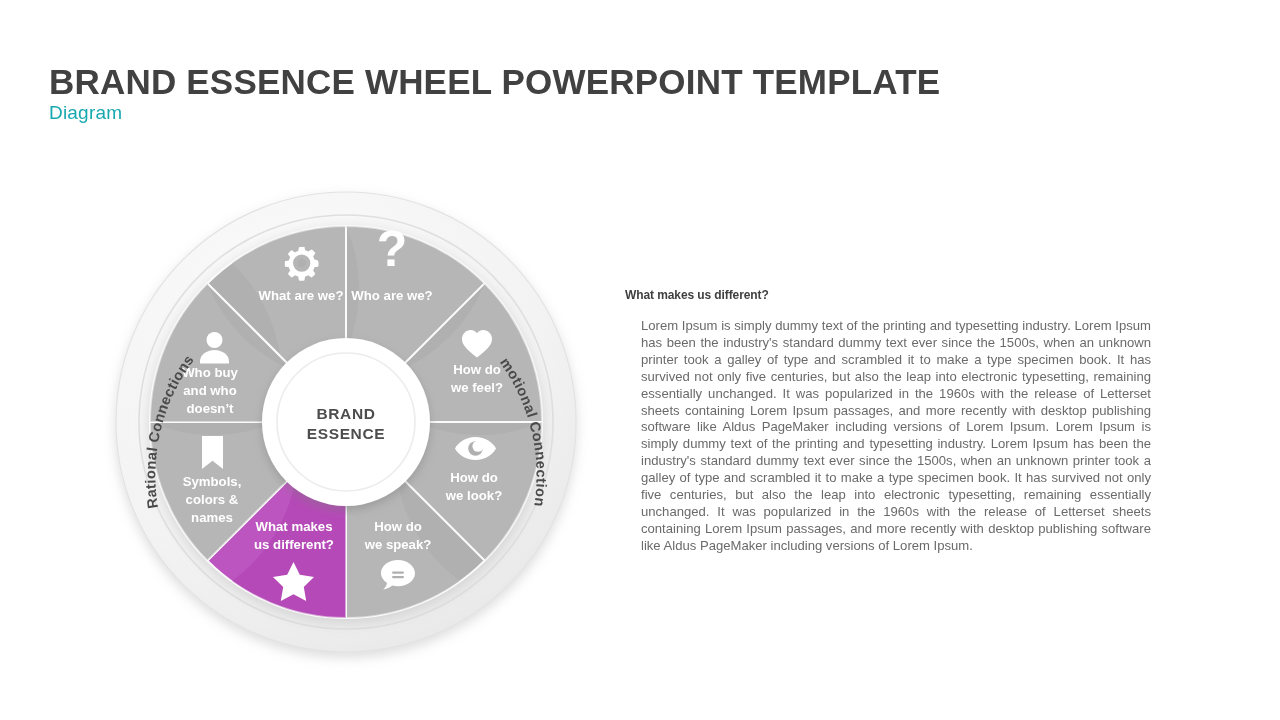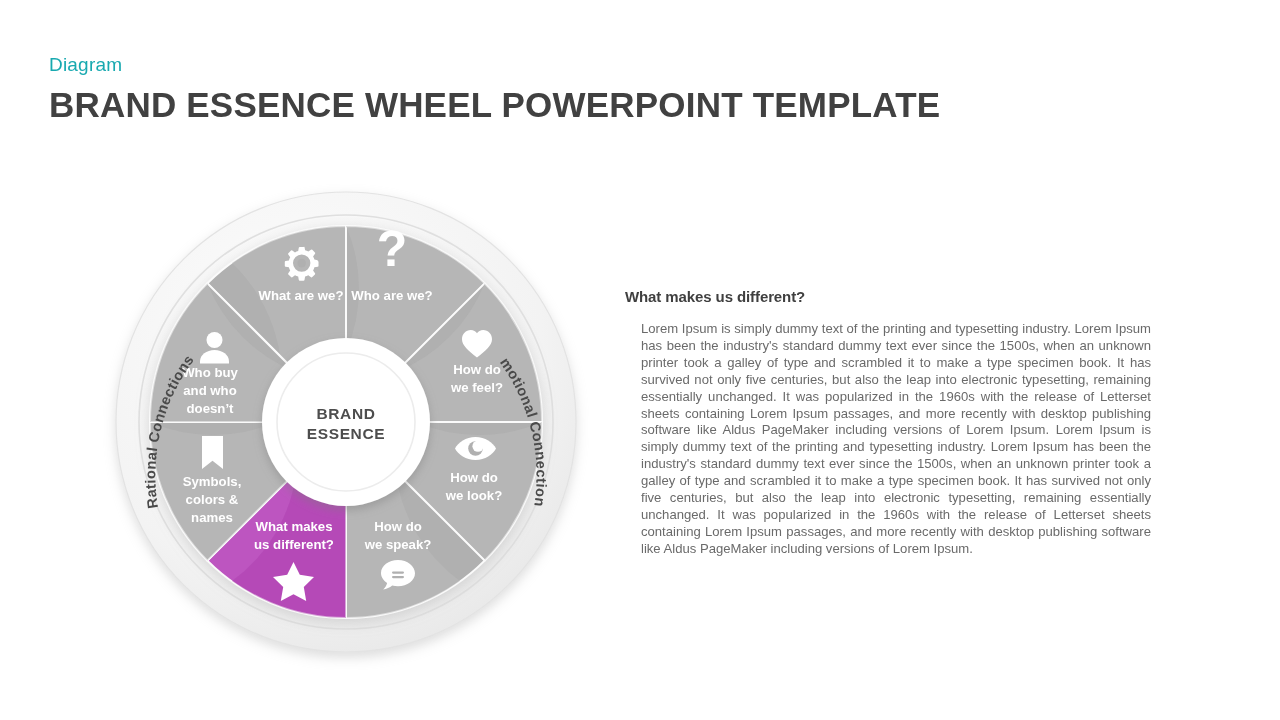--- a/index.html
+++ b/index.html
@@ -77,41 +77,41 @@
 
   
   #text-panel {
     position: absolute;
     left: 625px;
     top: 288px;
     width: 542px;
   }
   #panel-heading {
     font-family: "Liberation Sans", sans-serif;
-    font-size: 15px;
+    font-size: 12px;
     font-weight: bold;
     color: #3f3f3f;
     margin: 0 0 9px 0;
     letter-spacing: -0.1px;
   }
   #panel-body {
     font-family: "Liberation Sans", sans-serif;
     font-size: 13.1px;
     line-height: 16.9px;
     color: #6a6a6a;
     text-align: justify;
     margin: 16px;
   }
 </style>
 </head>
 <body>
 
 <div id="header-block">
+  <div id="page-title">BRAND ESSENCE WHEEL POWERPOINT TEMPLATE</div>
   <div id="kicker">Diagram</div>
-  <div id="page-title">BRAND ESSENCE WHEEL POWERPOINT TEMPLATE</div>
 </div>
 
 <div id="wheel-stage">
   <svg id="wheel-svg" width="496" height="500" viewBox="0 0 496 500" xmlns="http://www.w3.org/2000/svg">
     <defs>
       <filter id="softDrop" x="-30%" y="-30%" width="160%" height="160%">
         <feDropShadow dx="0" dy="4" stdDeviation="7" flood-color="#9a9a9a" flood-opacity="0.35"></feDropShadow>
       </filter>
       <filter id="hubDrop" x="-40%" y="-40%" width="180%" height="180%">
         <feDropShadow dx="0" dy="4" stdDeviation="5" flood-color="#7d7d7d" flood-opacity="0.45"></feDropShadow>

